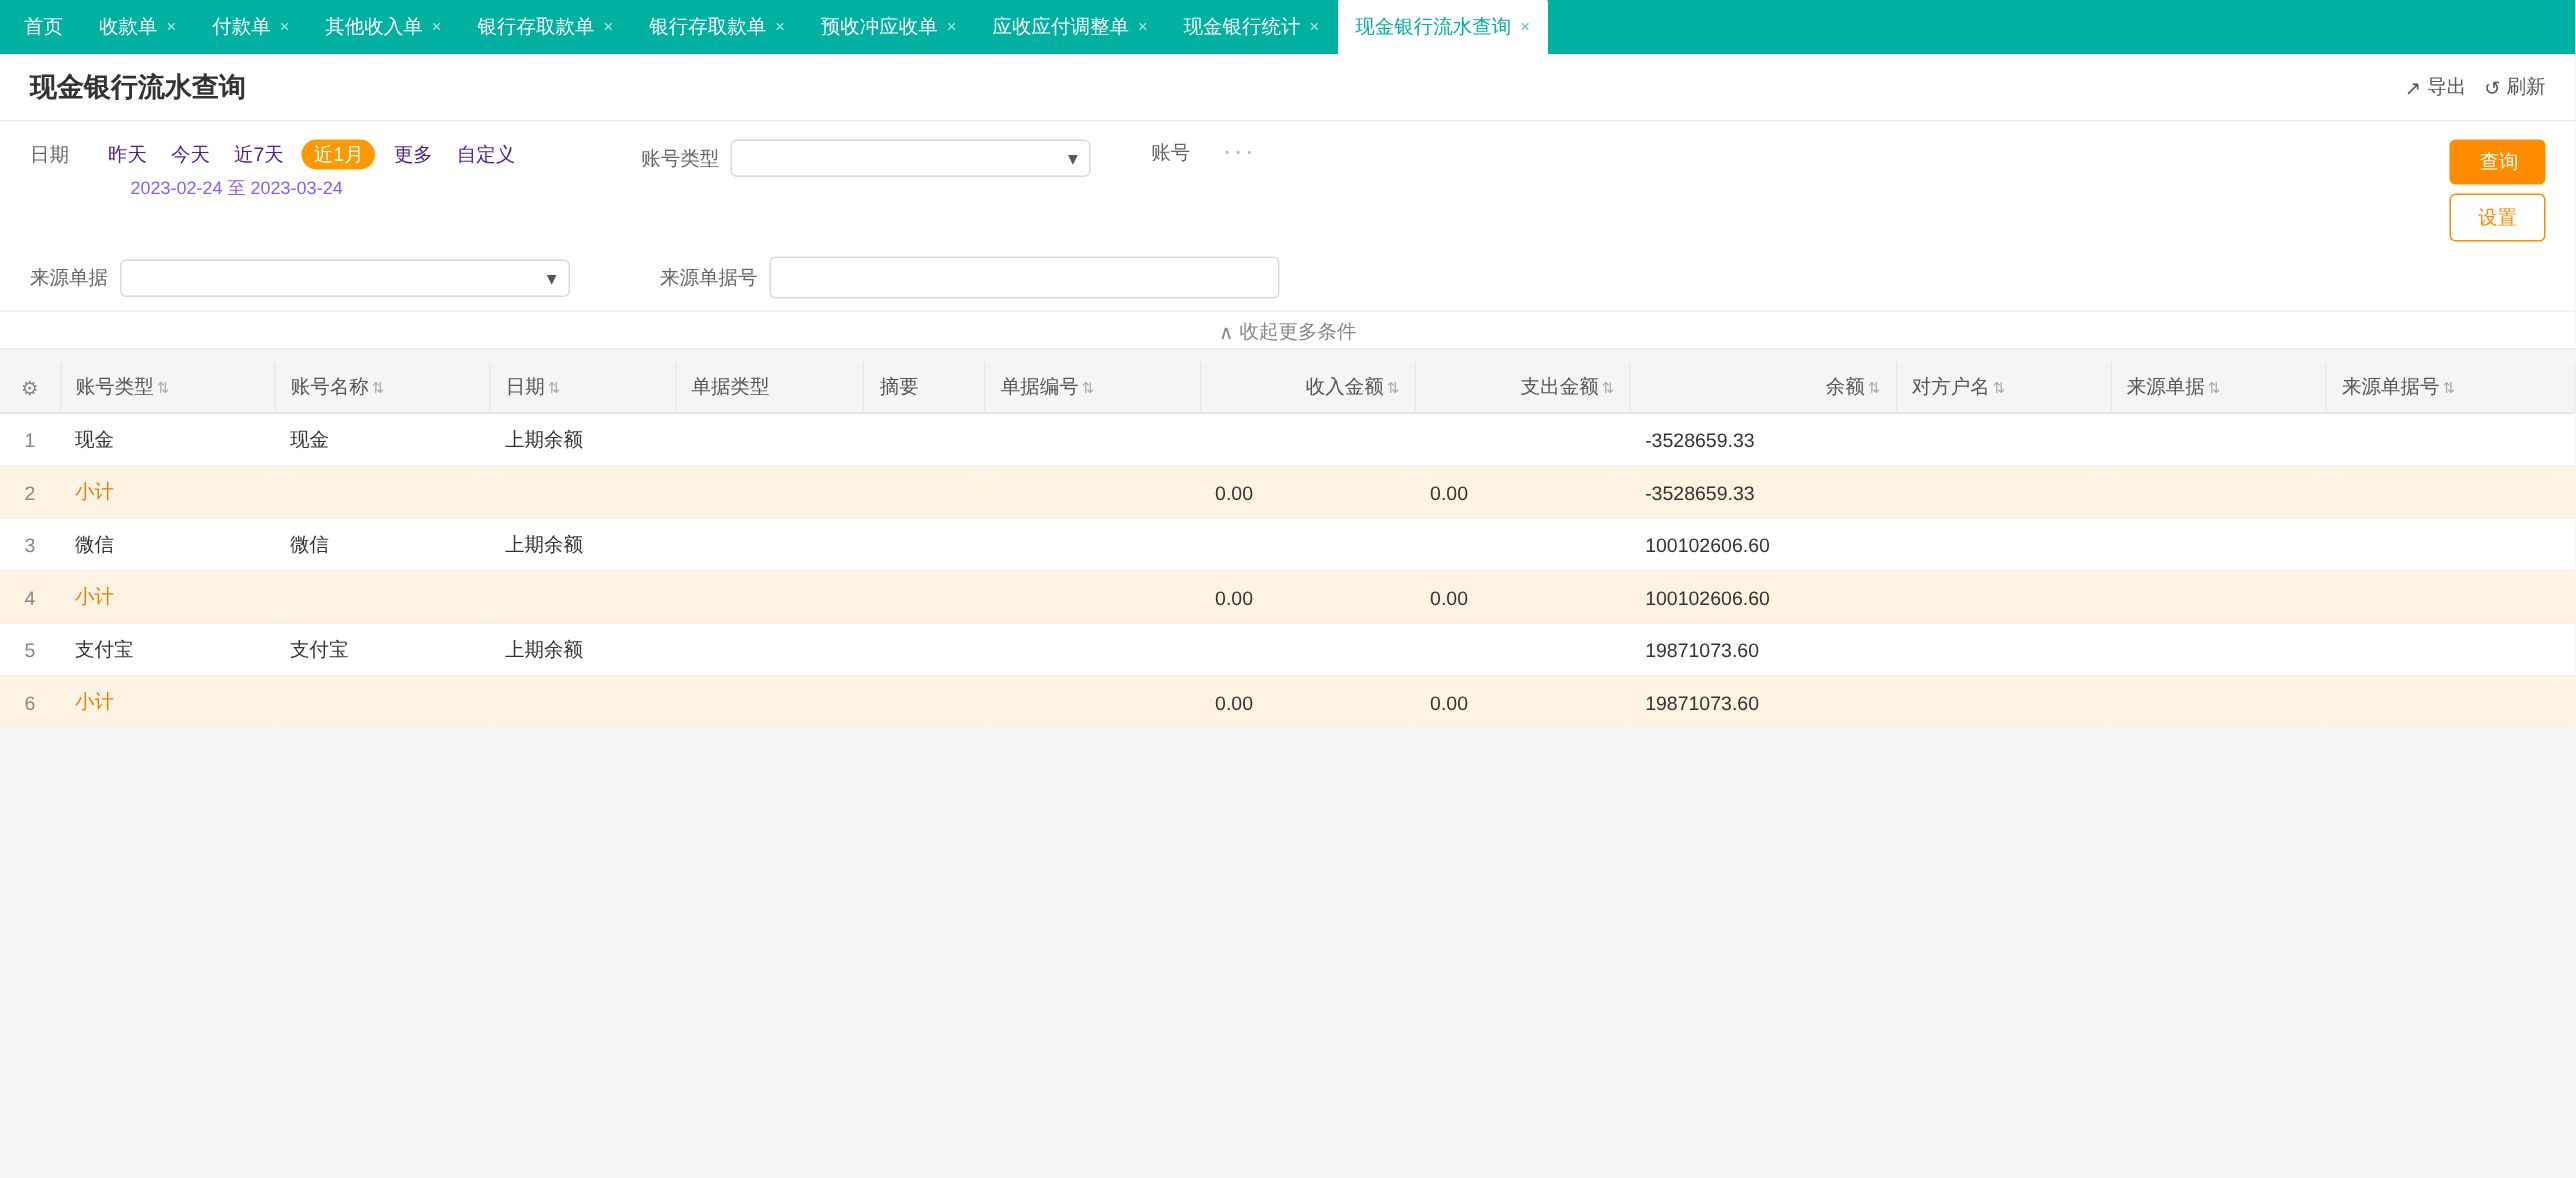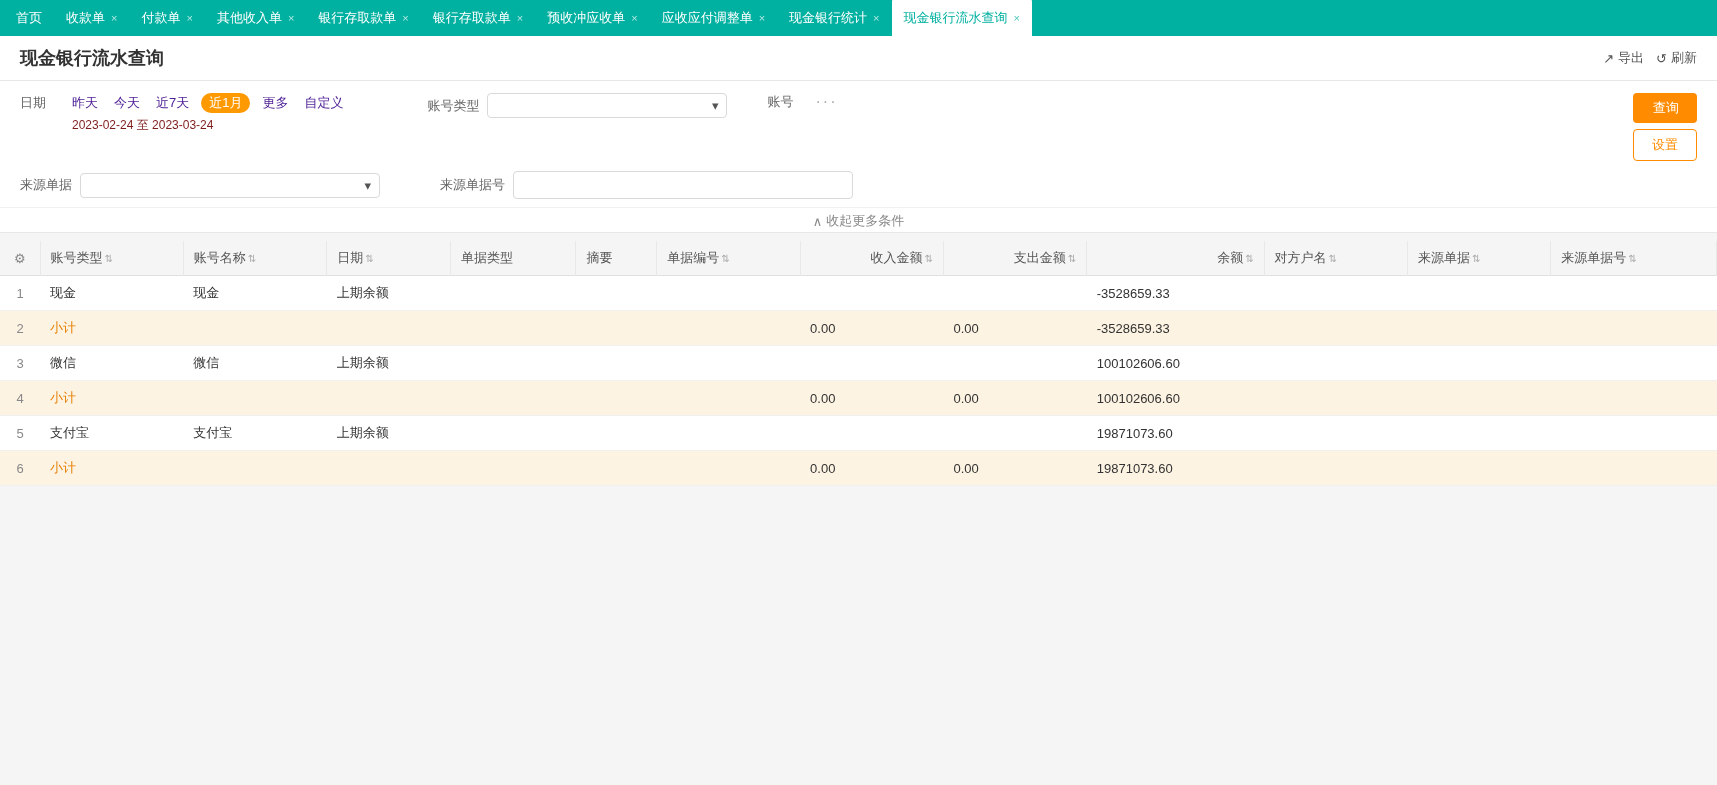--- a/index.html
+++ b/index.html
@@ -77,23 +77,23 @@
       cursor: pointer;
       padding: 1px 4px;
     }
     .date-opt.active {
       background: #f90;
       color: #fff;
       border-radius: 10px;
       padding: 1px 8px;
     }
     .date-range {
-      color: #7f1d1d;
+      color: #8b5cf6;
       font-size: 12px;
-      margin-left: 4px;
+      margin-left: 19px;
     }
     .filter-select {
       border: 1px solid #d9d9d9;
       border-radius: 4px;
       padding: 4px 8px;
       min-width: 200px;
       color: #555;
       display: flex;
       align-items: center;
       justify-content: space-between;

